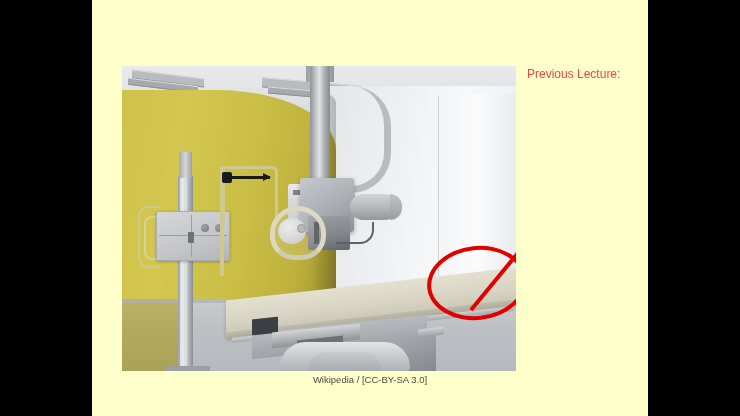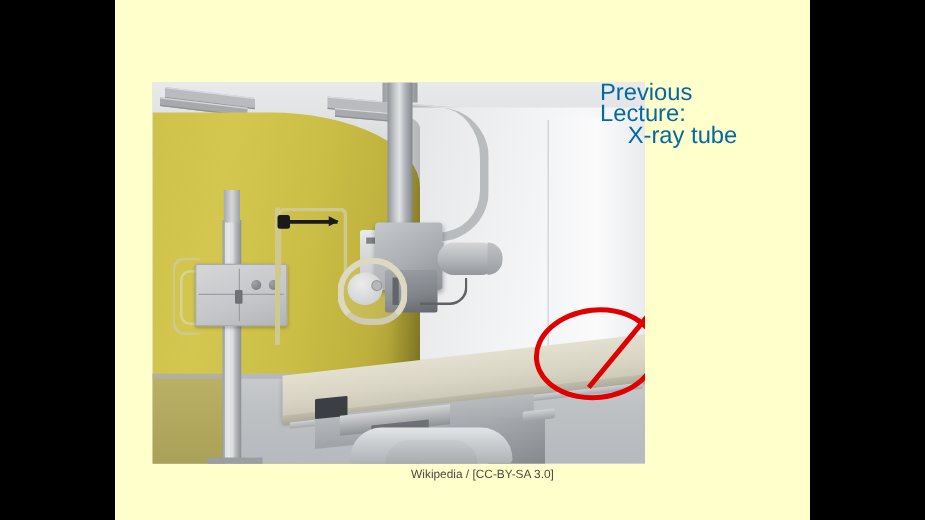--- a/index.html
+++ b/index.html
@@ -144,27 +144,27 @@
     background:linear-gradient(160deg,#a9acb0,#85888c);}
   .tbl-hand{position:absolute;left:296px;top:262px;width:26px;height:8px;
     background:linear-gradient(180deg,#d0d2d4,#9ea1a5);transform:skewY(-6deg);border-radius:2px;}
 
   
   .ellipse{position:absolute;left:305px;top:180px;width:92px;height:66px;
     border:4px solid #e00000;border-radius:50%;transform:rotate(-6deg);}
   .redline{position:absolute;background:#e00000;height:4px;transform-origin:0 50%;}
   .rl1{left:349px;top:242px;width:188px;transform:rotate(-50.5deg);}
 
-  #annot{position:absolute;left:388px;top:66px;width:144px;color:#0369a1;
-    font-size:19px;line-height:17px;}
+  #annot{position:absolute;left:435px;top:66px;width:144px;color:#ef4444;
+    font-size:12px;line-height:17px;}
   #annot .l1{text-align:left;}
   #annot .l2{text-align:center;padding-right:12px;}
 
   #caption{position:absolute;left:0;top:374px;width:556px;text-align:center;
-    font-size:9.5px;color:#4a4a42;margin-left:16px;}
+    font-size:9.5px;color:#4a4a42;}
 </style>
 </head>
 <body>
 
 <div id="stage">
 
   <div class="bar left"></div>
   <div class="bar right"></div>
 
   <div id="slide">
@@ -235,19 +235,18 @@
       <div class="tbl-ped"></div>
       <div class="tbl-ped2"></div>
       <div class="tbl-hand"></div>
 
       <div class="ellipse"></div>
       <div class="redline rl1"></div>
     </div>
 
     <div id="annot">
       <div class="l1">Previous Lecture:</div>
-      <div class="l2">X-ray tube</div>
     </div>
 
     <div id="caption">Wikipedia / [CC-BY-SA 3.0]</div>
 
   </div>
 </div>
 
 </body></html>

